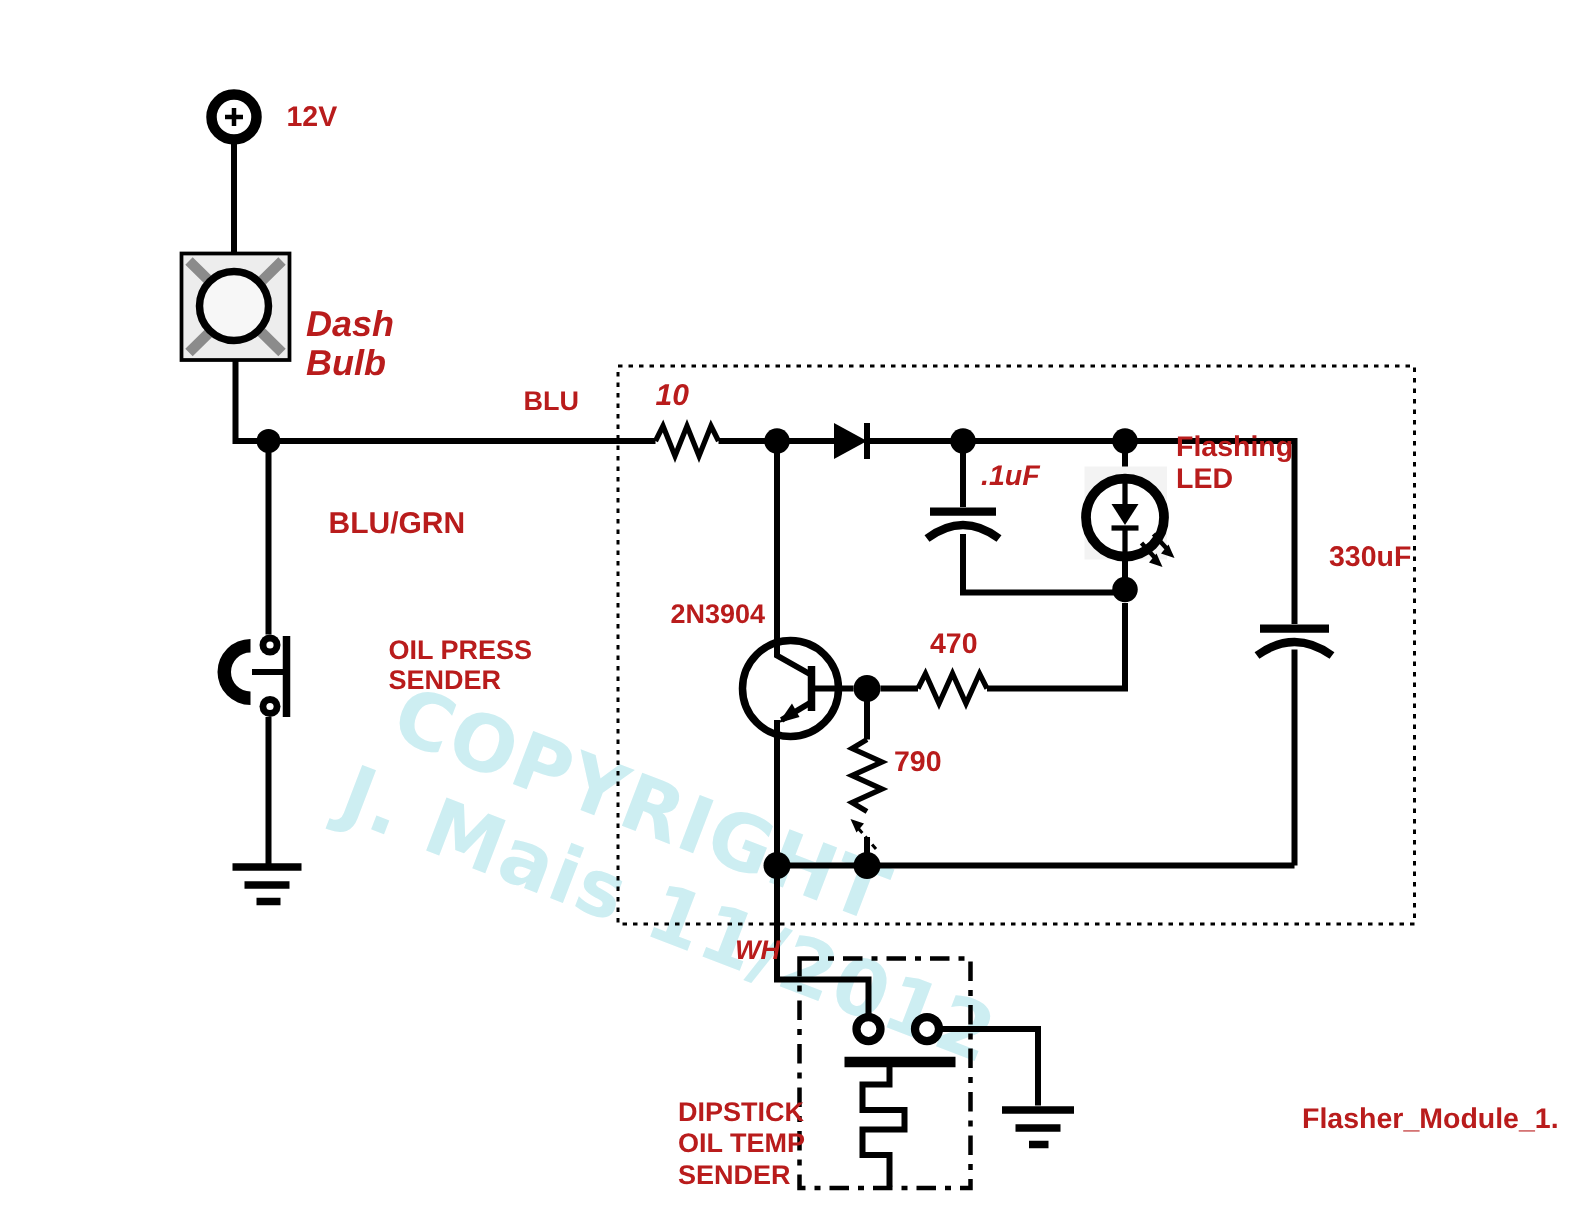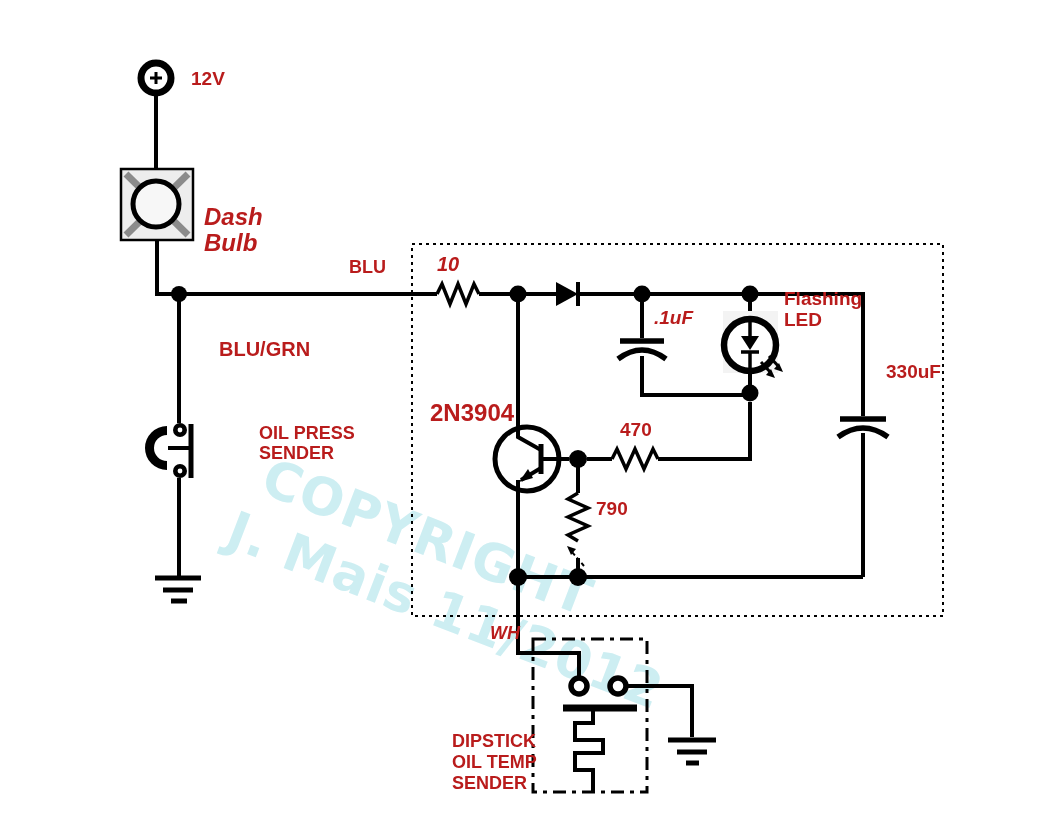--- a/index.html
+++ b/index.html
@@ -161,26 +161,27 @@
 
   <div class="lbl" style="left:437px;top:253px;font-size:20px;font-style:italic;">10</div>
 
   <div class="lbl" style="left:654px;top:308px;font-size:19px;font-style:italic;">.1uF</div>
 
   <div class="lbl" style="left:784px;top:289px;font-size:19px;">Flashing
 LED</div>
 
   <div class="lbl" style="left:886px;top:362px;font-size:19px;">330uF</div>
 
-  <div class="lbl" style="left:430px;top:400px;font-size:24px;">2N3904</div>
+  <div class="lbl" style="left:447px;top:400px;font-size:18px;">2N3904</div>
 
   <div class="lbl" style="left:620px;top:420px;font-size:19px;">470</div>
 
   <div class="lbl" style="left:596px;top:499px;font-size:19px;">790</div>
 
   <div class="lbl" style="left:490px;top:624px;font-size:18px;font-style:italic;">WH</div>
 
   <div class="lbl" style="left:452px;top:719px;font-size:18px;line-height:1.18;margin-top:12px;">DIPSTICK
 OIL TEMP
 SENDER</div>
 
+  <div class="lbl" style="left:868px;top:737px;font-size:19px;">Flasher_Module_1.</div>
 
 </div>
 
 </body></html>

